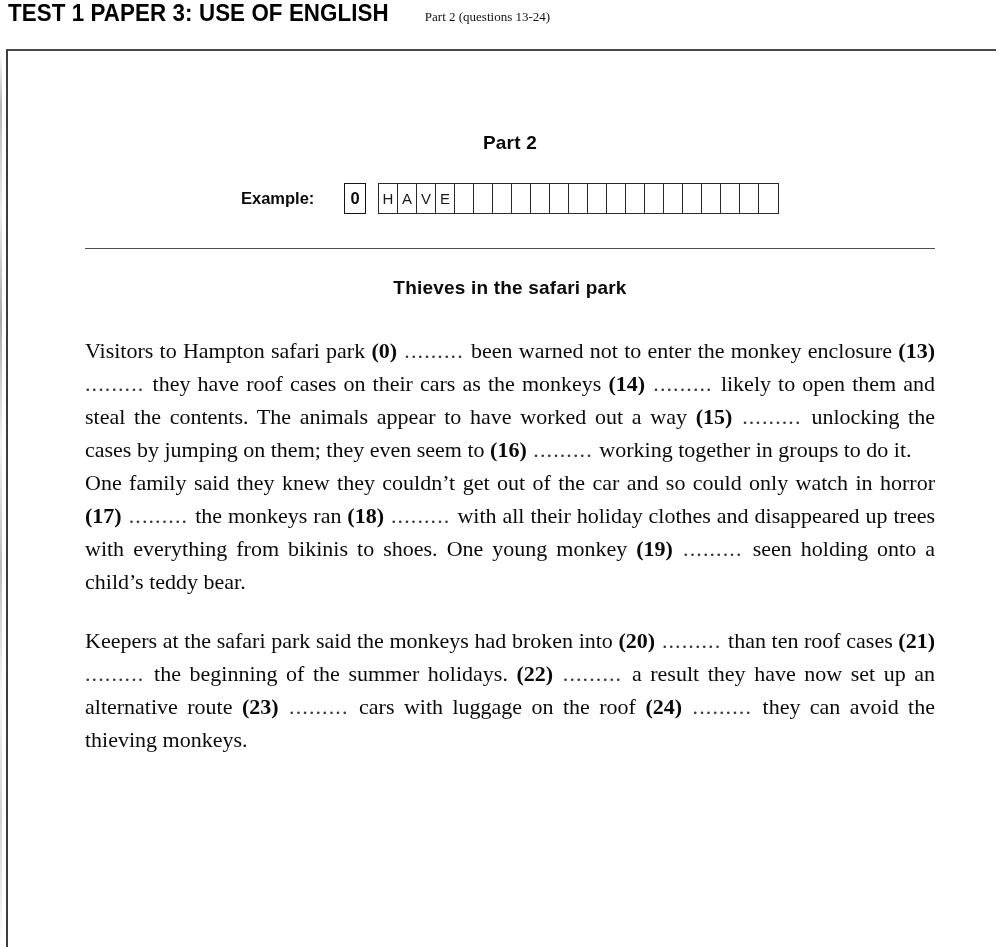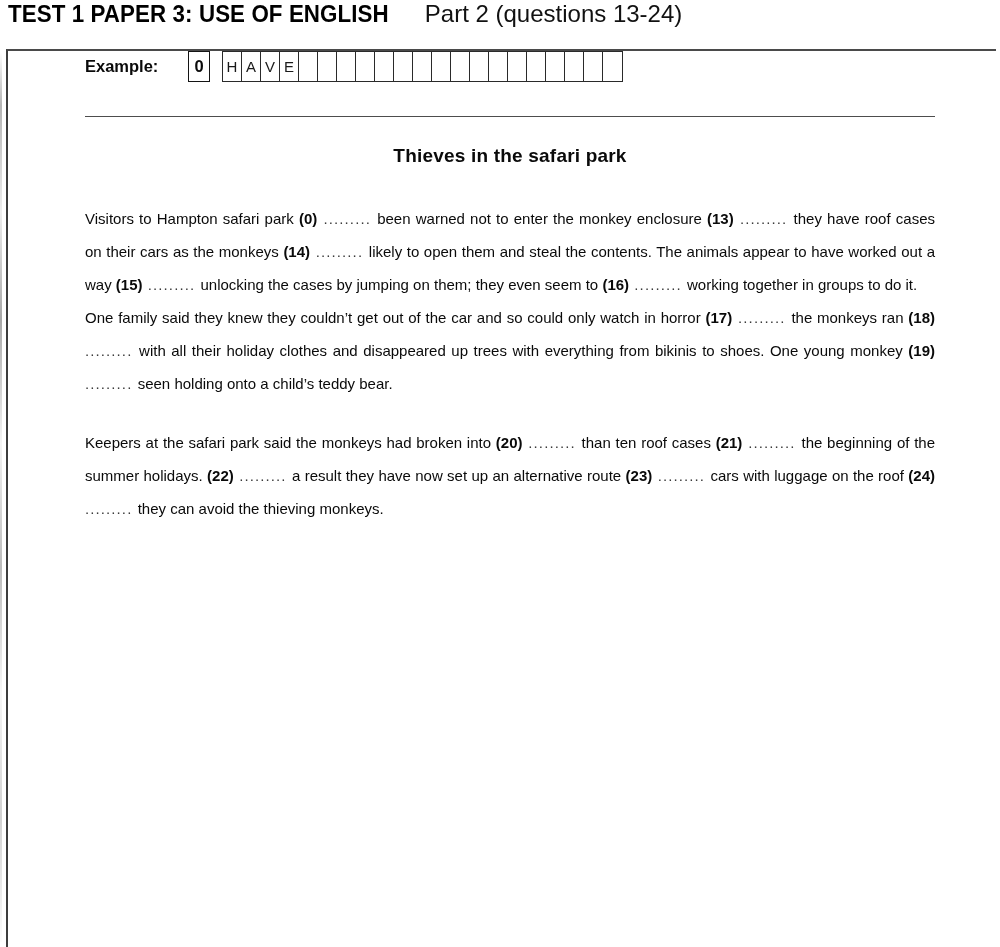--- a/index.html
+++ b/index.html
@@ -31,24 +31,25 @@
   .header-title {
     font-size: 23.5px;
     font-weight: 800;
     letter-spacing: 0.1px;
     font-stretch: condensed;
     transform: scaleX(0.95);
     transform-origin: left center;
     color: #000;
   }
   .header-sub {
-    font-size: 24px;
+    font-size: 13px;
     font-weight: 400;
     margin-left: 16px;
     color: #111;
+    font-family: Liberation Serif, serif;
   }
 
   
   .page-frame {
     position: absolute;
     left: 6px;
     top: 49px;
     width: 990px;
     height: 905px;
     border-top: 2px solid #4a4a4a;
@@ -98,21 +99,23 @@
   .instr.second {
     margin-top: 24px;
     text-align: left;
   }
   .instr b { font-weight: 700; }
 
   
   .example-row {
     display: flex;
     align-items: center;
+    margin-top: 27px;
     height: 34px;
+    justify-content: center;
   }
   .example-label {
     font-size: 16.5px;
     font-weight: 700;
     width: 103px;
     flex: 0 0 auto;
   }
   .zero-box {
     width: 22px;
     height: 31px;
@@ -158,25 +161,26 @@
 
   
   .story-title {
     text-align: center;
     font-size: 19px;
     font-weight: 700;
     margin: 28px 0 0 0;
     letter-spacing: 0.2px;
   }
   .story-para {
-    font-size: 15px;
+    font-size: 22px;
     line-height: 33px;
     text-align: justify;
     text-justify: inter-word;
     margin: 0;
+    font-family: Liberation Serif, serif;
   }
   .story-para.p1 { margin-top: 35px; }
   .story-para.p2 { }
   .story-para.p3 { margin-top: 26px; }
   .story-para b { font-weight: 700; }
   .gapdots {
     letter-spacing: 1.1px;
     color: #3a3a3a;
     font-weight: 400;
   }
@@ -187,20 +191,21 @@
 <div class="page-header">
   <span class="header-title">TEST 1 PAPER 3: USE OF ENGLISH</span>
   <span class="header-sub">Part 2 (questions 13-24)</span>
 </div>
 
 <div class="scan-edge"></div>
 <div class="page-frame"></div>
 
 <div class="content">
 
+  <div class="part-heading">Part 2</div>
 
 
 
   <div class="example-row">
     <span class="example-label">Example:</span>
     <span class="zero-box">0</span>
     <span class="answer-grid">
         <span class="answer-cell">H</span>
         <span class="answer-cell">A</span>
         <span class="answer-cell">V</span>

